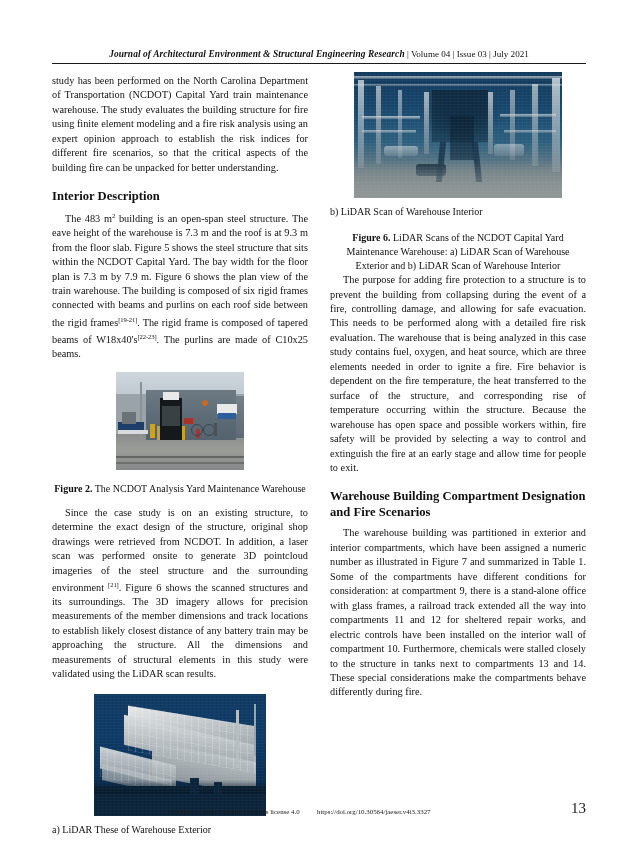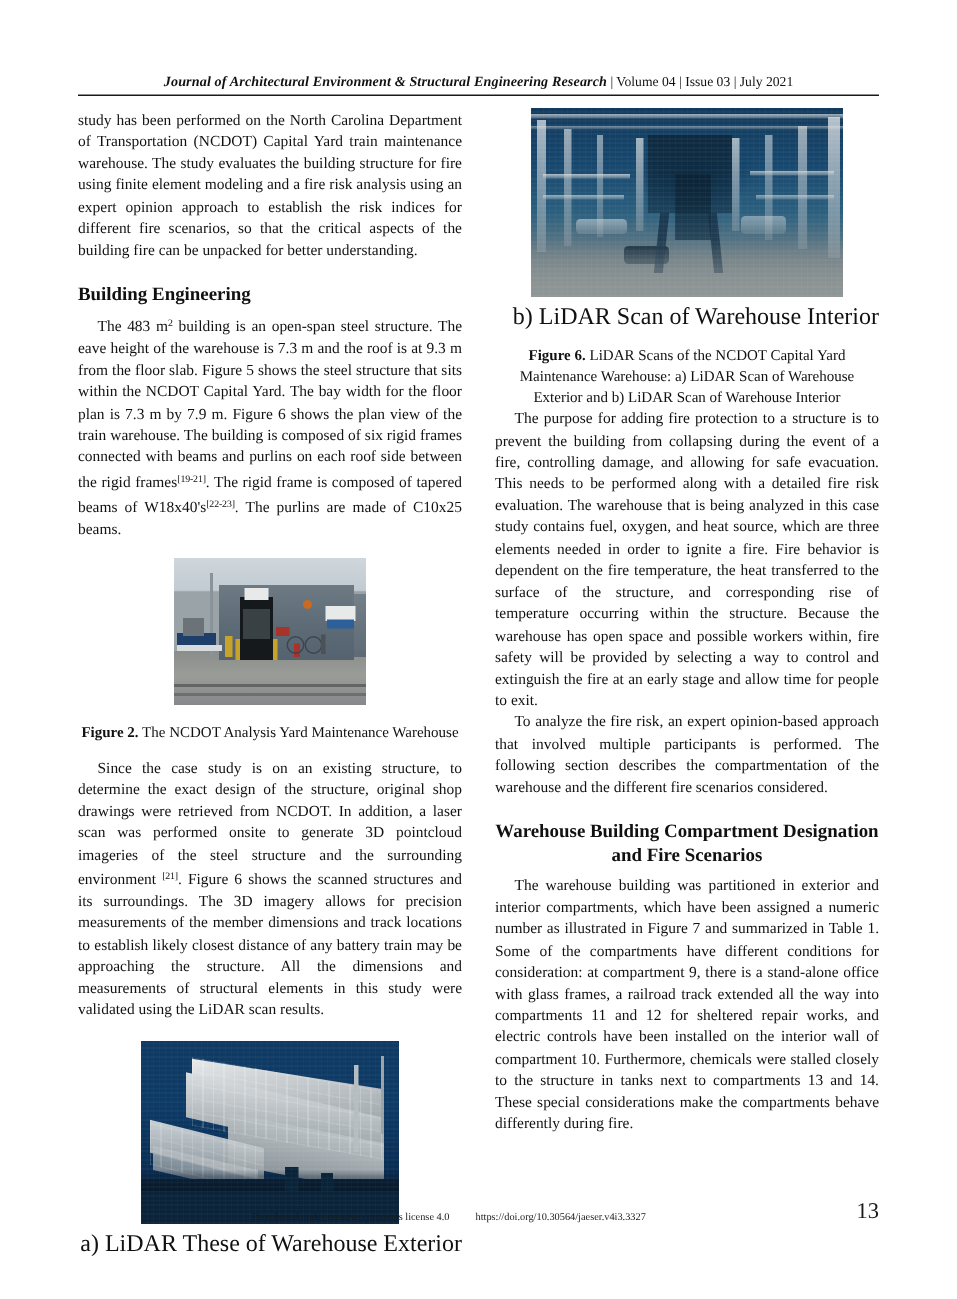--- a/index.html
+++ b/index.html
@@ -88,23 +88,23 @@
   
   .figure { margin: 0; }
   .fig-img {
     display: block;
     margin: 0 auto;
     position: relative;
     overflow: hidden;
   }
   .fig-sublabel {
     margin: 7px 0 0 0;
-    font-size: 16px;
+    font-size: 10px;
     line-height: 13.5px;
-    text-align: right;
+    text-align: left;
   }
   .fig-caption {
     margin: 12px 0 0 0;
     font-size: 10px;
     line-height: 14.2px;
     text-align: center;
   }
   .fig-caption b { font-weight: bold; }
 
   
@@ -217,21 +217,21 @@
 
   <div class="running-head">
     <span class="jtitle">Journal of Architectural Environment &amp; Structural Engineering Research</span><span class="jmeta"> | Volume 04 | Issue 03 | July 2021</span>
   </div>
   <div class="head-rule"></div>
 
   <div class="col col-left">
 
     <p class="body">study has been performed on the North Carolina Department of Transportation (NCDOT) Capital Yard train maintenance warehouse. The study evaluates the building structure for fire using finite element modeling and a fire risk analysis using an expert opinion approach to establish the risk indices for different fire scenarios, so that the critical aspects of the building fire can be unpacked for better understanding.</p>
 
-    <h2 class="section">Building Engineering</h2>
+    <h2 class="section">Interior Description</h2>
 
     <p class="body indent"><span>The 483 m</span><sup class="cite">2</sup><span> building is an open-span steel structure. The eave height of the warehouse is 7.3 m and the roof is at 9.3 m from the floor slab. Figure 5 shows the steel structure that sits within the NCDOT Capital Yard. The bay width for the floor plan is 7.3 m by 7.9 m. Figure 6 shows the plan view of the train warehouse. The building is composed of six rigid frames connected with beams and purlins on each roof side between the rigid frames</span><sup class="cite">[19-21]</sup><span>. The rigid frame is composed of tapered beams of W18x40's</span><sup class="cite">[22-23]</sup><span>. The purlins are made of C10x25 beams.</span></p>
 
     <div class="figure" style="margin-top:11px;">
       <div class="fig-img photo-warehouse">
 
         <div class="pw pw-ground" style="left:0; top:62px; width:128px; height:36px;"></div>
         <div class="pw pw-building" style="left:30px; top:18px; width:90px; height:50px;"></div>
         <div class="pw pw-building" style="left:119px; top:24px; width:9px; height:42px; opacity:.85;"></div>
 
@@ -331,23 +331,22 @@
 
         <div class="li-el li-speck" style="left:0; top:0; width:208px; height:126px; opacity:.35;"></div>
       </div>
       <p class="fig-sublabel">b) LiDAR Scan of Warehouse Interior</p>
       <p class="fig-caption"><b>Figure 6.</b><span> LiDAR Scans of the NCDOT Capital Yard Maintenance Warehouse: a) LiDAR Scan of Warehouse Exterior and b) LiDAR Scan of Warehouse Interior</span></p>
     </div>
 
 
     <p class="body indent">The purpose for adding fire protection to a structure is to prevent the building from collapsing during the event of a fire, controlling damage, and allowing for safe evacuation. This needs to be performed along with a detailed fire risk evaluation. The warehouse that is being analyzed in this case study contains fuel, oxygen, and heat source, which are three elements needed in order to ignite a fire. Fire behavior is dependent on the fire temperature, the heat transferred to the surface of the structure, and corresponding rise of temperature occurring within the structure. Because the warehouse has open space and possible workers within, fire safety will be provided by selecting a way to control and extinguish the fire at an early stage and allow time for people to exit.</p>
 
-    <p class="body indent">To analyze the fire risk, an expert opinion-based approach that involved multiple participants is performed. The following section describes the compartmentation of the warehouse and the different fire scenarios considered.</p>
-
-    <h2 class="section" style="margin-top:13px;text-align:center;">Warehouse Building Compartment Designation and Fire Scenarios</h2>
+
+    <h2 class="section" style="margin-top:13px;">Warehouse Building Compartment Designation and Fire Scenarios</h2>
 
     <p class="body indent" style="margin-top:6px;">The warehouse building was partitioned in exterior and interior compartments, which have been assigned a numeric number as illustrated in Figure 7 and summarized in Table 1. Some of the compartments have different conditions for consideration: at compartment 9, there is a stand-alone office with glass frames, a railroad track extended all the way into compartments 11 and 12 for sheltered repair works, and electric controls have been installed on the interior wall of compartment 10. Furthermore, chemicals were stalled closely to the structure in tanks next to compartments 13 and 14. These special considerations make the compartments behave differently during fire.</p>
 
   </div>
 
   <div class="footer-note">Distributed under creative commons license 4.0</div>
   <div class="footer-doi">https://doi.org/10.30564/jaeser.v4i3.3327</div>
   <div class="page-number">13</div>
 
 </div>

